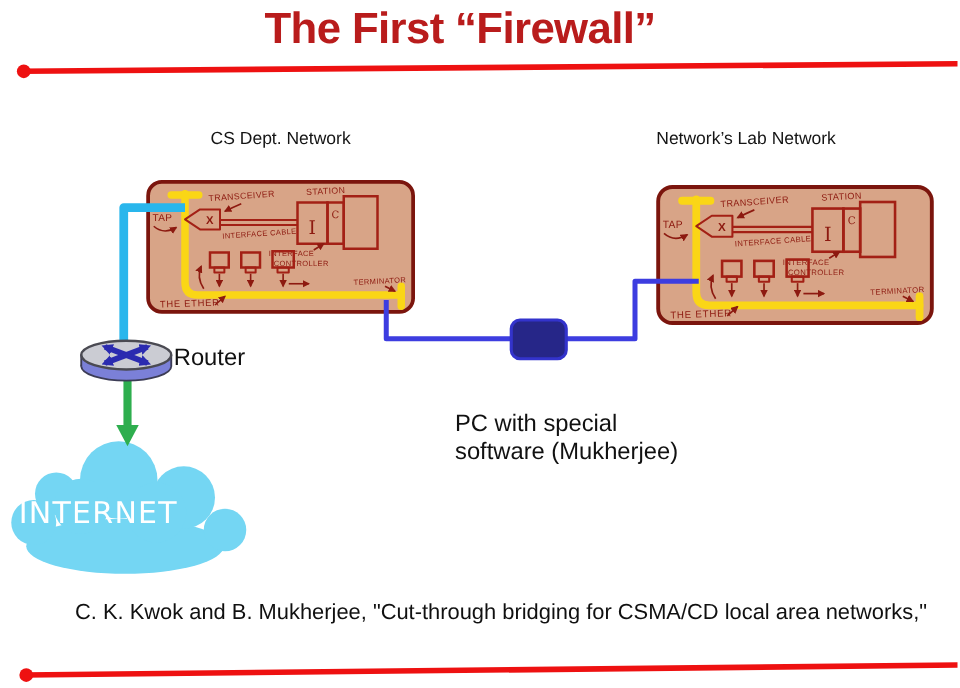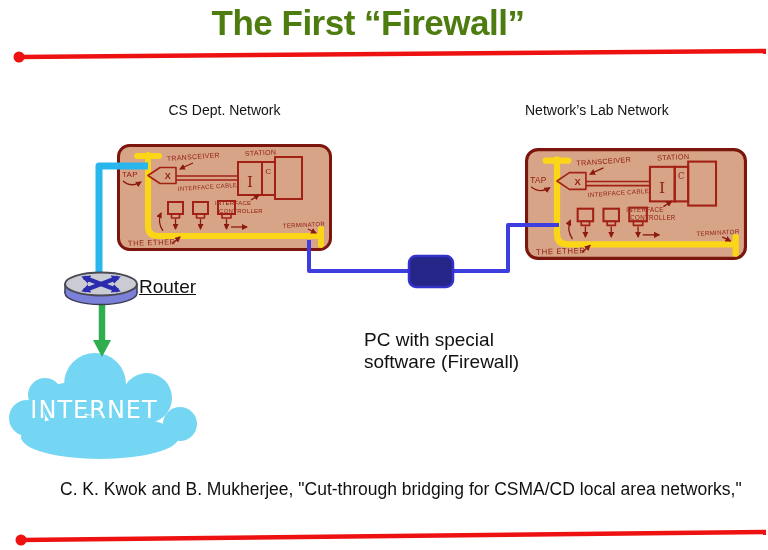--- a/index.html
+++ b/index.html
@@ -2,27 +2,27 @@
 <html><head>
 <meta charset="utf-8">
 <style>
   html,body{margin:0;padding:0;background:#fff;}
   .slide{position:relative;width:768px;height:550px;background:#ffffff;overflow:hidden;
          font-family:"Liberation Sans",sans-serif;}
   svg.canvas{position:absolute;left:0;top:0;width:768px;height:550px;}
 
   .overlay{position:absolute;white-space:nowrap;color:#111;}
   .title{top:3px;left:0;width:736px;text-align:center;font-size:35px;font-weight:bold;
-         color:#4d7c0f;letter-spacing:-0.5px;}
+         color:#b91c1c;letter-spacing:-0.5px;}
   .net-label{font-size:14px;color:#141414;}
   .net-left{left:117px;top:102px;width:215px;text-align:center;}
   .net-right{left:525px;top:102px;width:222px;text-align:left;}
-  .router-label{left:139px;top:276px;font-size:19px;text-decoration:underline;}
+  .router-label{left:139px;top:276px;font-size:19px;}
   .pc-label{left:364px;top:295px;font-size:19px;line-height:22px;margin-top:34px;}
-  .internet-label{left:15px;top:396px;width:158px;text-align:center;font-size:24px;color:#ffffff;
+  .internet-label{left:15px;top:396px;width:158px;font-size:24px;color:#ffffff;
                   font-family:"DejaVu Sans",sans-serif;letter-spacing:1px;}
   .citation{left:60px;top:478px;font-size:17.5px;line-height:22.5px;color:#101010;}
 
   
   .sk-bg{fill:#d8a487;stroke:#7b150d;stroke-width:3;}
   .yl{fill:none;stroke:#fad616;stroke-width:6;stroke-linecap:round;}
   .rd{fill:none;stroke:#a32015;stroke-width:1.6;stroke-linejoin:round;}
   .rd2{fill:none;stroke:#a32015;stroke-width:2;}
   .rda{fill:none;stroke:#8d1a10;stroke-width:1.3;}
   .sk-text{fill:#8d1a10;font-family:"Liberation Sans",sans-serif;letter-spacing:0.3px;}
@@ -190,20 +190,20 @@
     </g>
   </g>
 </svg>
 
 <div class="overlay title">The First “Firewall”</div>
 <div class="overlay net-label net-left">CS Dept. Network</div>
 <div class="overlay net-label net-right">Network’s Lab Network</div>
 <div class="overlay router-label">Router</div>
 <div class="overlay pc-label">
   <div>PC with special</div>
-  <div>software (Firewall)</div>
+  <div>software (Mukherjee)</div>
 </div>
 <div class="overlay internet-label">INTERNET</div>
 <div class="overlay citation">
   <div>C. K. Kwok and B. Mukherjee, "Cut-through bridging for CSMA/CD local area networks,"</div>
 </div>
 
 </div>
 
 </body></html>

